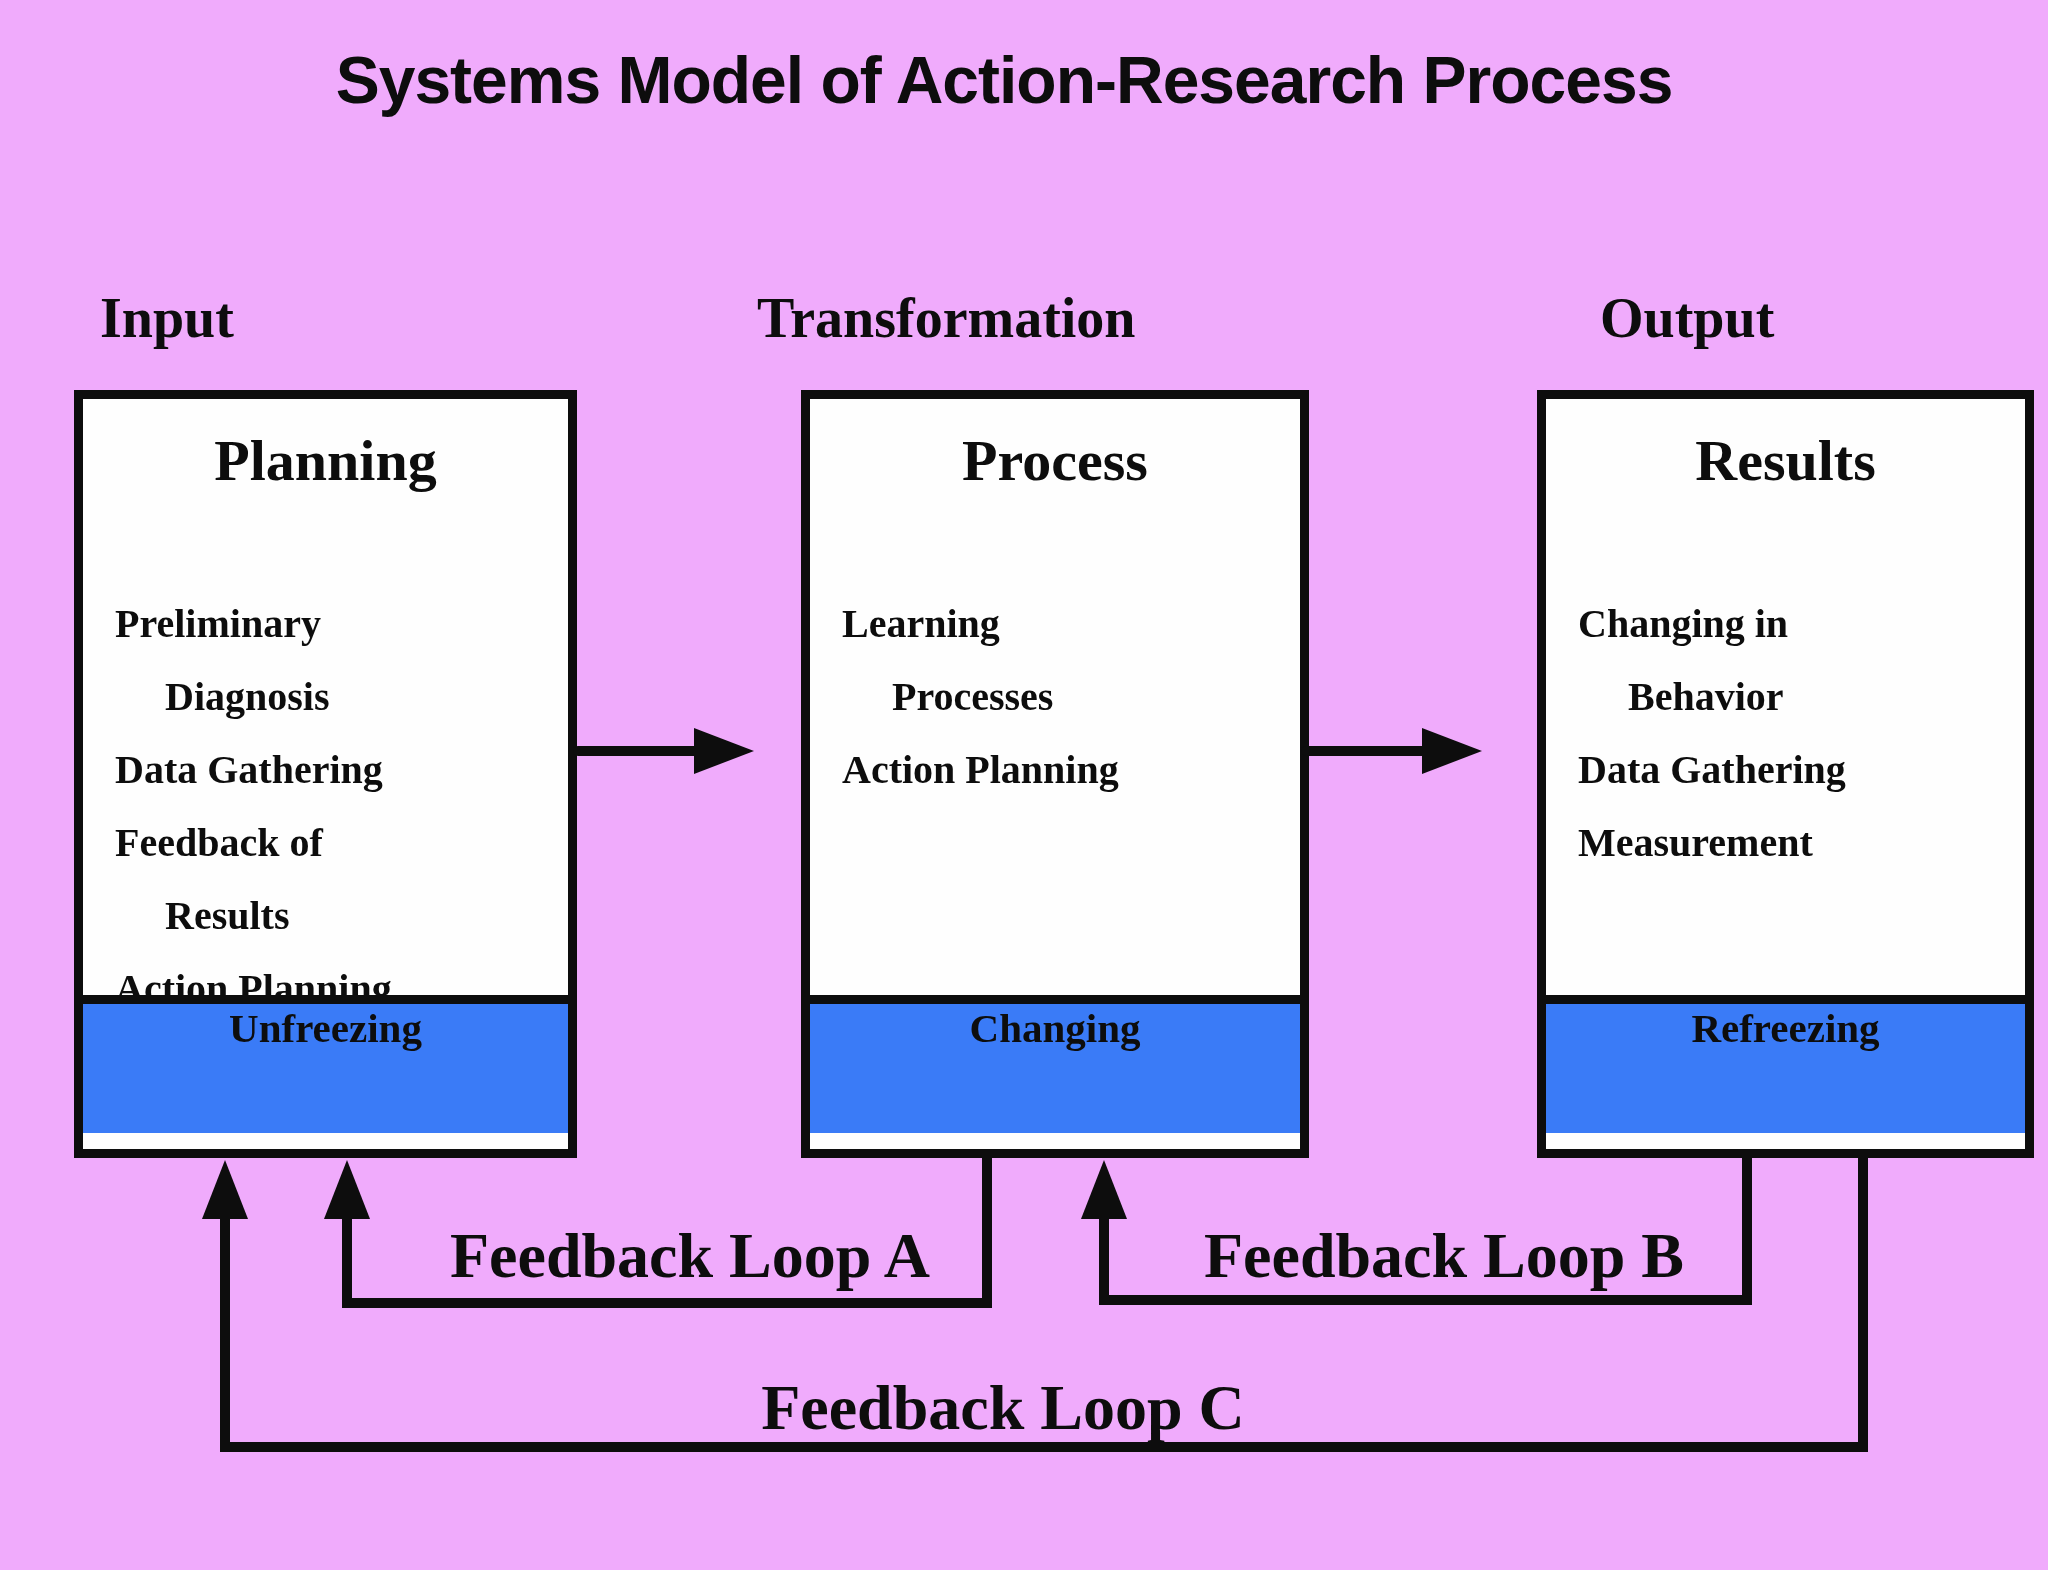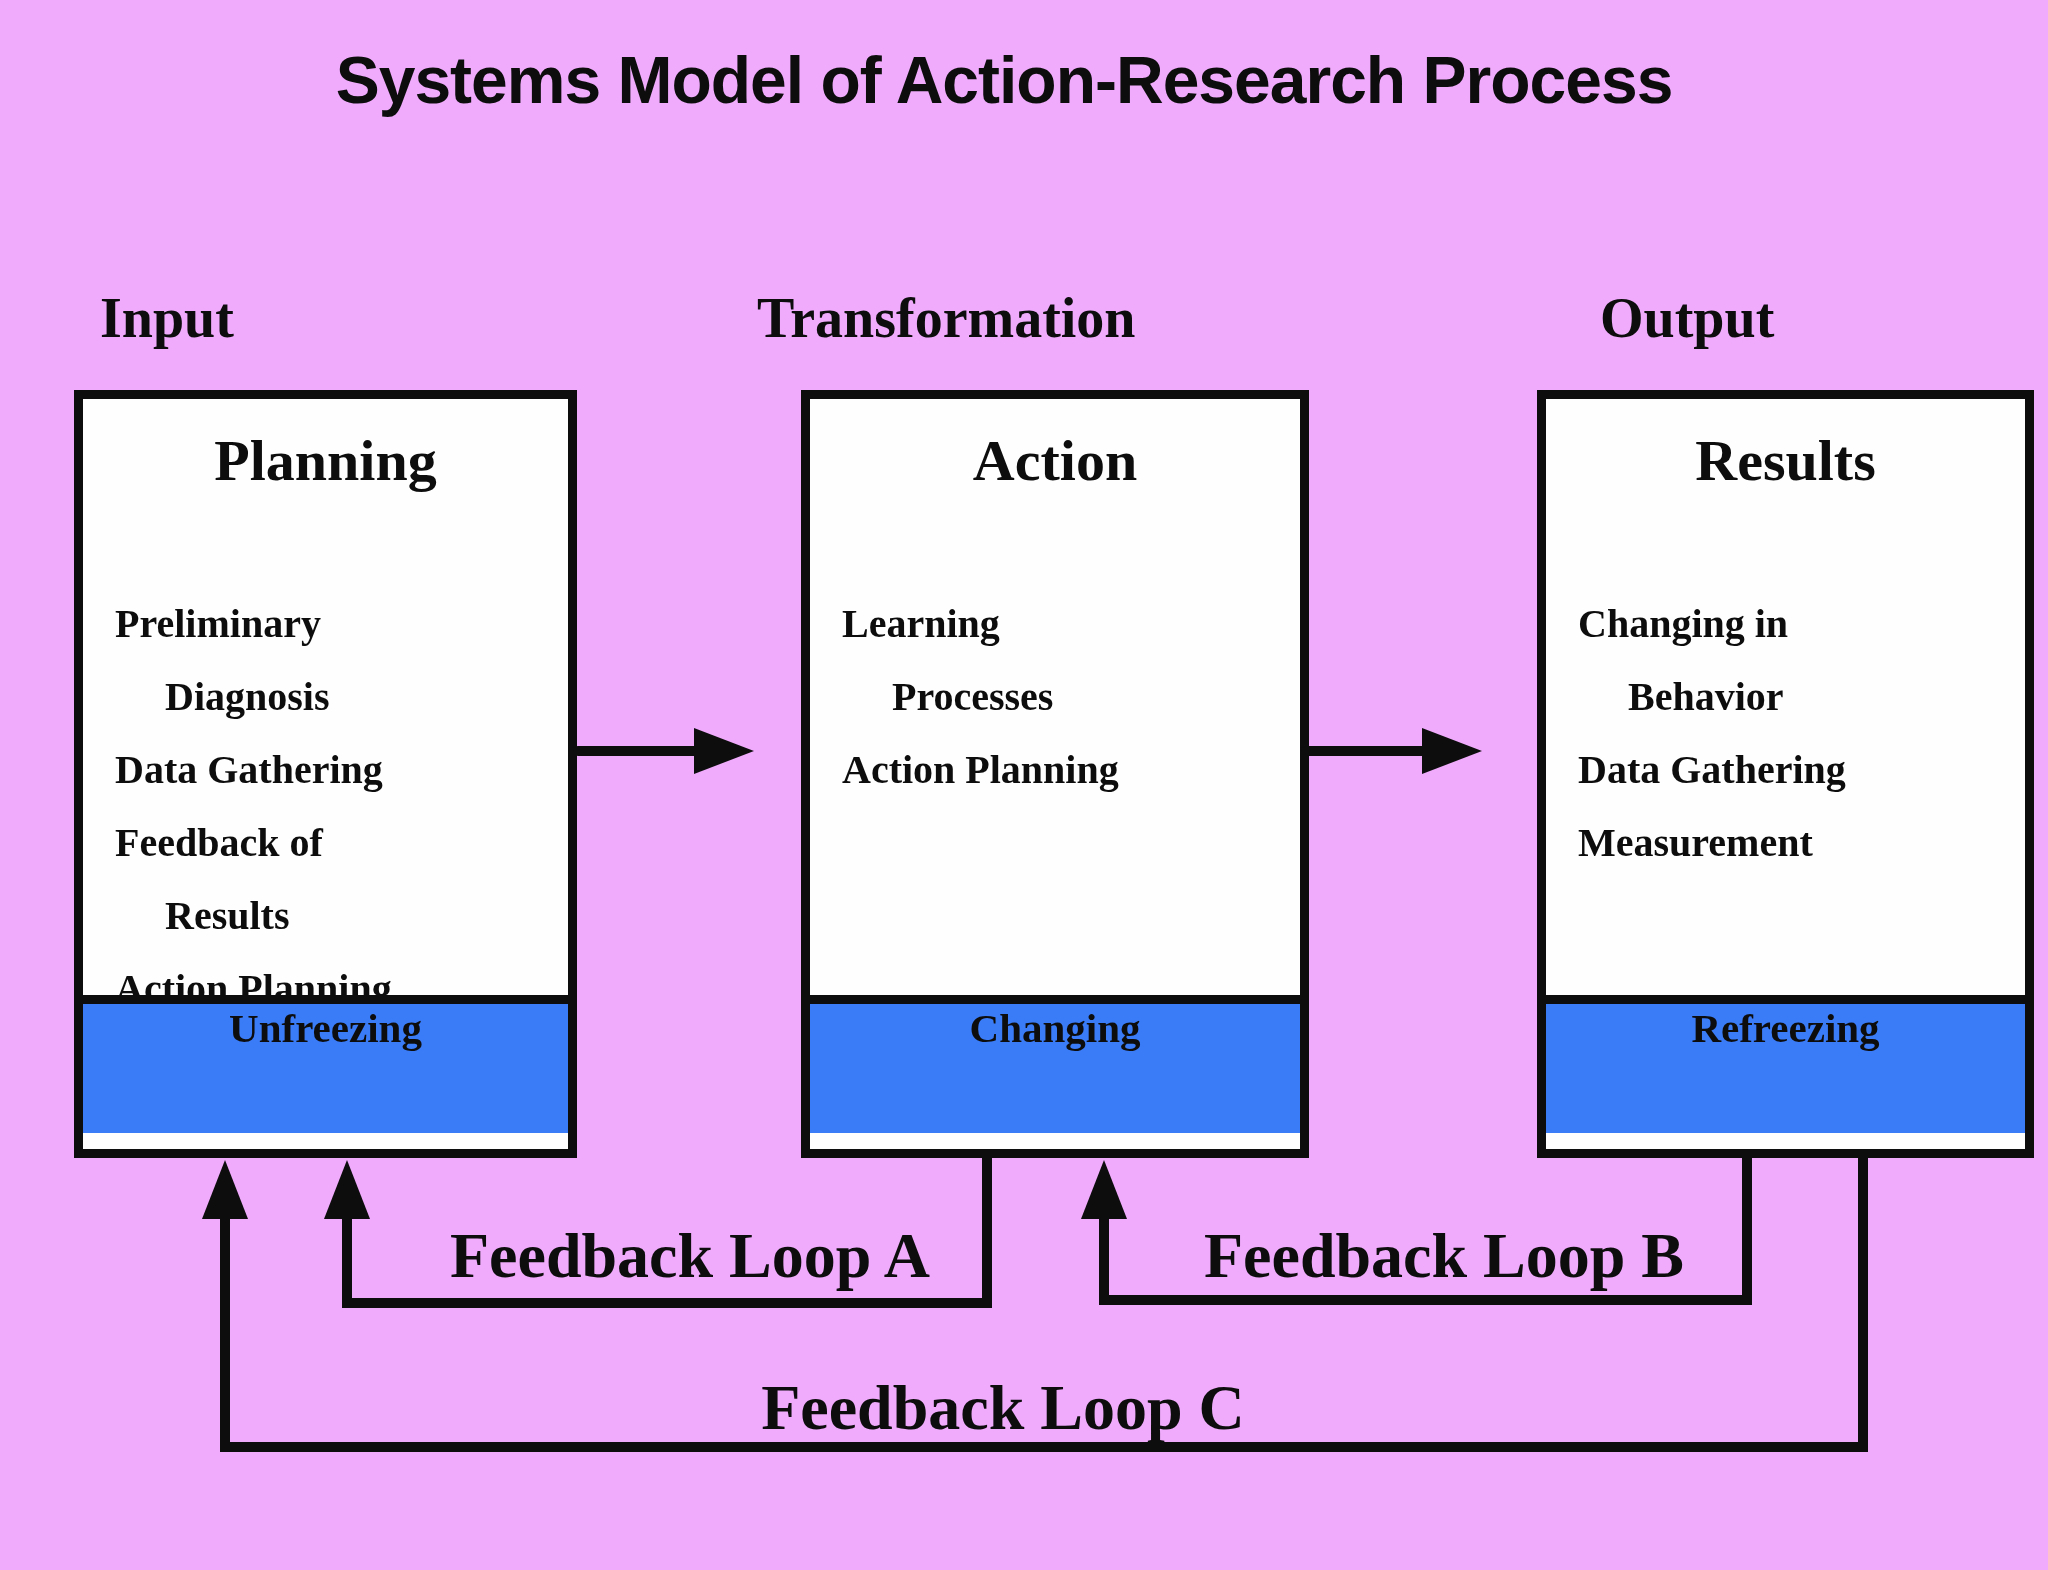--- a/index.html
+++ b/index.html
@@ -117,21 +117,21 @@
       <div class="line">Feedback of</div>
       <div class="line indent">Results</div>
       <div class="line">Action Planning</div>
     </div>
     <div class="band">
       <span>Unfreezing</span>
     </div>
   </div>
 
   <div class="box" id="box-action">
-    <div class="box-title">Action</div>
+    <div class="box-title">Process</div>
     <div class="box-list">
       <div class="line">Learning</div>
       <div class="line indent">Processes</div>
       <div class="line">Action Planning</div>
     </div>
     <div class="band">
       <span>Changing</span>
     </div>
   </div>
 

